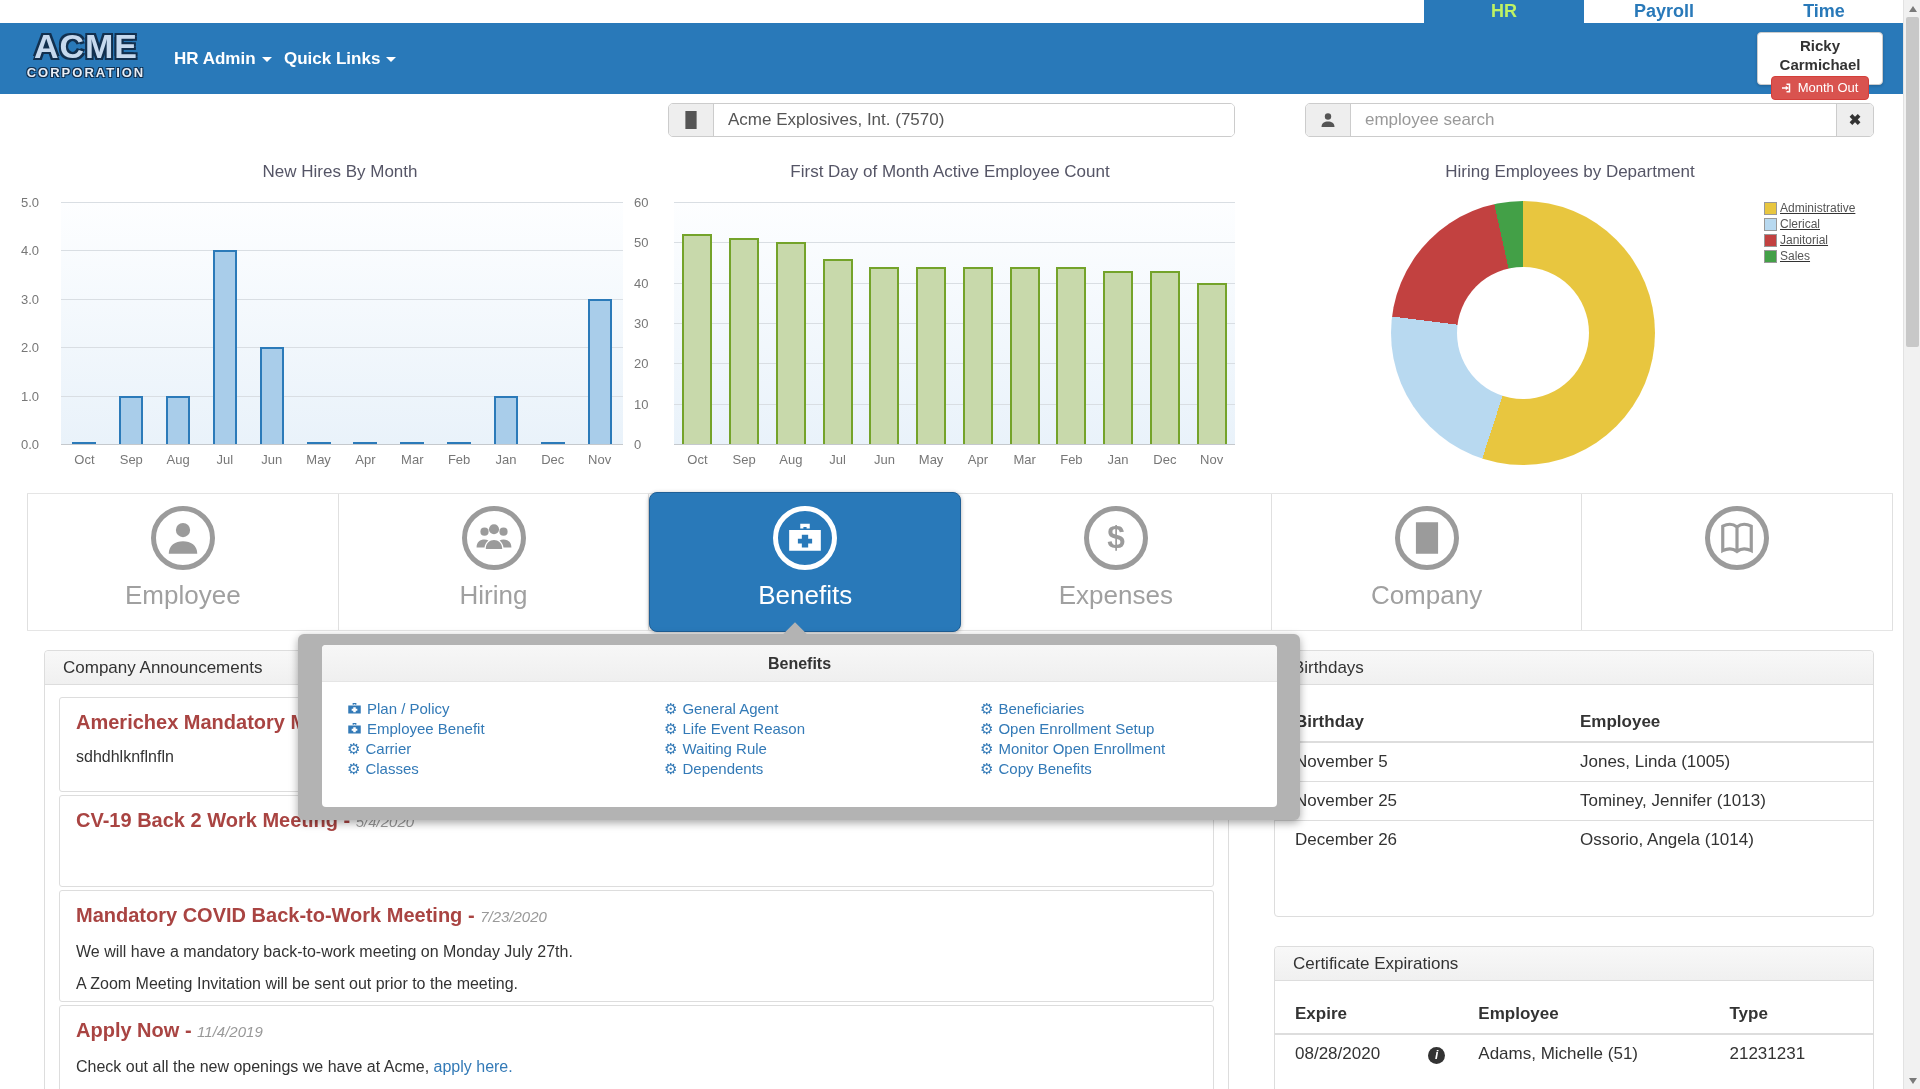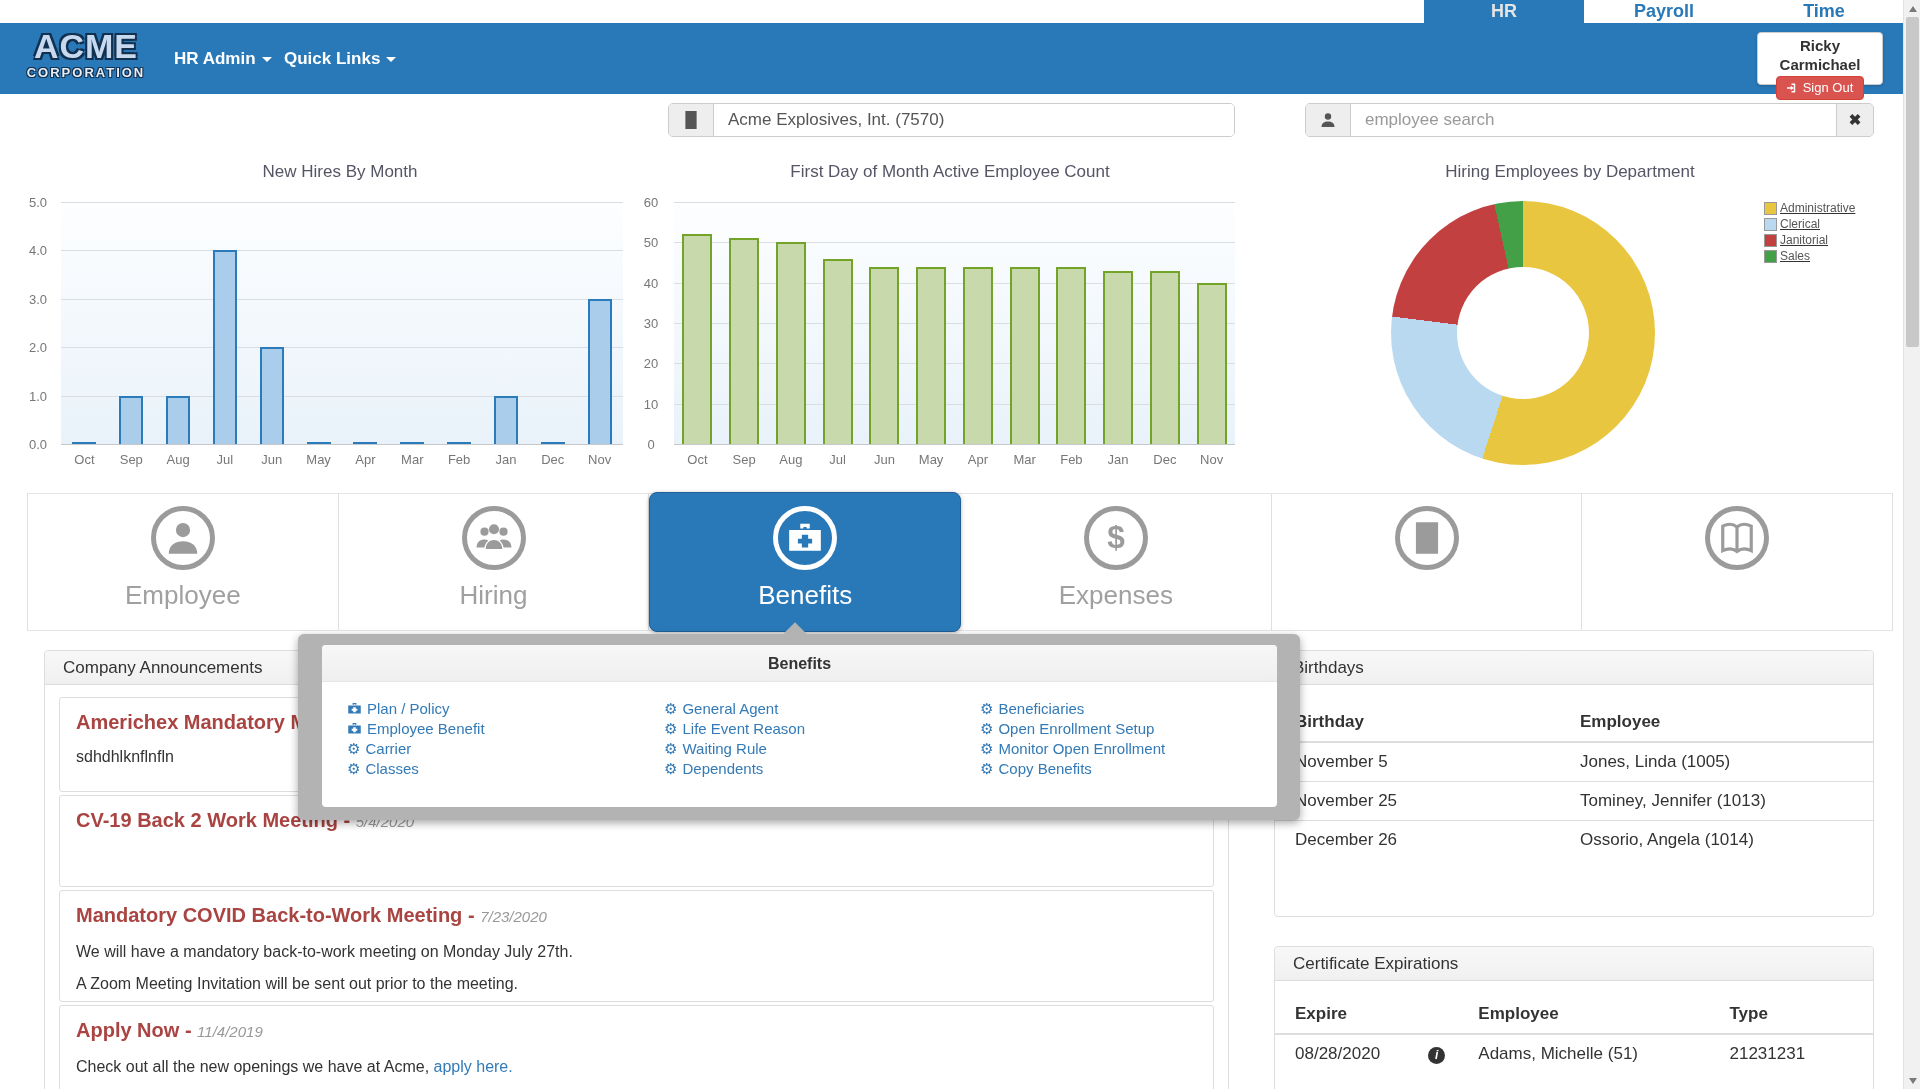--- a/index.html
+++ b/index.html
@@ -3,21 +3,21 @@
 <meta charset="utf-8">
 <style>
   * { margin:0; padding:0; box-sizing:border-box; }
   html,body { width:1920px; height:1089px; overflow:hidden; background:#fff;
     font-family:"Liberation Sans", sans-serif; color:#333; }
 
   
   .tabs-strip { position:absolute; left:0; top:0; width:1920px; height:23px; background:#fff; z-index:6; }
   .tab { position:absolute; top:0; height:23px; width:160px; line-height:23px; text-align:center;
          font-size:18px; font-weight:bold; color:#2979b9; cursor:pointer; }
-  .tab.active { background:#2979b9; color:#e5e5e5; }
+  .tab.active { background:#2979b9; color:#bef264; }
 
   
   .navbar { position:absolute; left:0; top:23px; width:1920px; height:71px; background:#2979b9; z-index:5; }
   .logo { position:absolute; left:16px; top:4px; width:140px; height:64px; text-align:center; cursor:pointer; }
   .logo-top { font-size:34px; font-weight:900; letter-spacing:1px; color:#c6d9ee;
     text-shadow:-2px -2px 0 #12304f, 2px -2px 0 #12304f, -2px 2px 0 #12304f, 2px 2px 0 #12304f; line-height:38px;}
   .logo-bottom { font-size:13px; font-weight:bold; letter-spacing:2px; color:#e8eef6;
     text-shadow:-1px -1px 0 #12304f, 1px -1px 0 #12304f, -1px 1px 0 #12304f, 1px 1px 0 #12304f; line-height:16px;}
   .nav-menu { position:absolute; top:0; height:71px; line-height:71px; color:#fff; font-weight:bold;
     font-size:17px; cursor:pointer; }
@@ -40,21 +40,21 @@
   .input-group input { border:none; outline:none; flex:1; font-size:17px; color:#555; padding:0 14px;
     font-family:inherit; background:#fff; }
   .input-group input::placeholder { color:#999; }
 
   
   .chart { position:absolute; top:160px; height:320px; }
   .chart-title { position:absolute; top:2px; width:100%; text-align:center; font-size:17px; color:#556; }
   .plot { position:absolute; top:42px; height:242px; background:linear-gradient(180deg,#fdfeff 0%,#e9f2fa 100%); }
   .gridline { position:absolute; left:0; width:100%; height:1px; background:#d9dee3; }
   .gridline.base { background:#c5c9cd; }
-  .ytick { position:absolute; font-size:13px; color:#777; text-align:center; width:34px; line-height:13px; }
+  .ytick { position:absolute; font-size:13px; color:#777; text-align:left; width:34px; line-height:13px; }
   .bar { position:absolute; bottom:0; }
   .xlab { position:absolute; top:292px; font-size:13px; color:#777; text-align:center; width:40px; }
   .donut { position:absolute; left:1391px; top:201px; width:264px; height:264px; border-radius:50%; }
   .donut-hole { position:absolute; left:66px; top:66px; width:132px; height:132px; border-radius:50%; background:#fff; }
   .legend { position:absolute; left:1764px; top:200px;text-decoration:underline; }
   .legend-item { display:flex; align-items:center; height:16px; }
   .legend-swatch { width:13px; height:13px; border:1px solid #999; margin-right:3px; flex:0 0 auto; }
   .legend-label { font-size:12px; color:#555; }
 
   
@@ -136,21 +136,21 @@
     <span>HR Admin</span><span class="caret"></span>
   </div>
   <div class="nav-menu" style="left:284px">
     <span>Quick Links</span><span class="caret"></span>
   </div>
   <div class="user-box">
     <div class="user-name">Ricky Carmichael</div>
     <button class="signout-btn">
       <svg width="12" height="12" viewBox="0 0 16 16">
           <path fill="#fff" d="M6 2h5v12H6v-2h3V4H6zM5 5v2H0v2h5v2l4-3z"></path>
-        </svg><span>Sign Out</span>
+        </svg><span>Month Out</span>
     </button>
   </div>
 </div>
 
 <div class="input-group" style="left:668px; width:567px">
   <span class="addon">
     <svg width="16" height="18" viewBox="0 0 14 16">
         <path fill="#555" d="M2 0h10v16H2zM4 2h2v2H4zm4 0h2v2H8zM4 5h2v2H4zm4 0h2v2H8zM4 8h2v2H4zm4 0h2v2H8zm-3 4h4v4H5z"></path>
       </svg>
   </span>
@@ -312,20 +312,21 @@
         </svg>
       </div>
      <div class="tile-label">Expenses</div>
    </div>
     <div class="tile ">
      <div class="tile-circle">
         <svg width="38" height="38" viewBox="0 0 24 24">
           <path fill="currentColor" d="M5 2h14v20H5zM8 4h2.5v2.5H8zm5.5 0H16v2.5h-2.5zM8 8h2.5v2.5H8zm5.5 0H16v2.5h-2.5zM8 12h2.5v2.5H8zm5.5 0H16v2.5h-2.5zM10 17h4v5h-4z"></path>
         </svg>
       </div>
+     <div class="tile-label">Company</div>
    </div>
     <div class="tile ">
      <div class="tile-circle">
         <svg width="38" height="38" viewBox="0 0 24 24">
           <path fill="none" stroke="currentColor" stroke-width="2" d="M12 5c-2.5-2-6-2-9-.5V20c3-1.5 6.5-1.5 9 .5 2.5-2 6-2 9-.5V4.5C18 3 14.5 3 12 5zm0 0v15"></path>
         </svg>
       </div>
    </div>
   </div>
 

